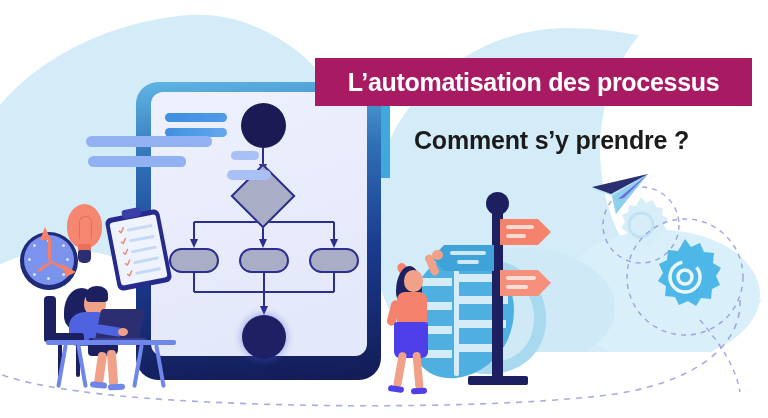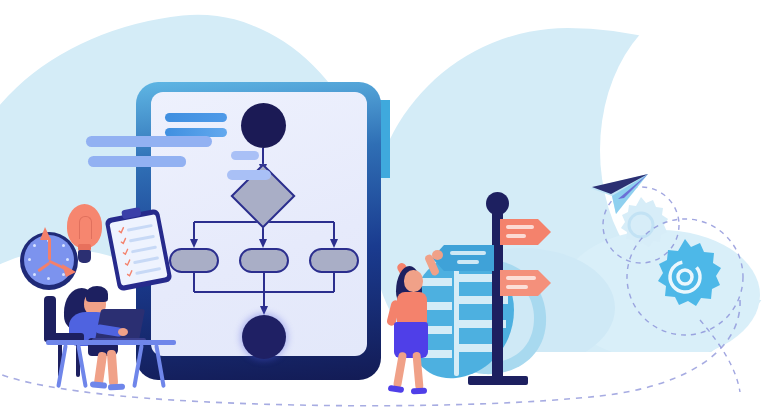--- a/index.html
+++ b/index.html
@@ -472,14 +472,18 @@
   <div class="w2-hair"></div>
   <div class="w2-head"></div>
   <div class="w2-armside"></div>
   <div class="w2-top"></div>
   <div class="w2-skirt"></div>
   <div class="w2-leg" style="left:396px;top:352px;height:36px;transform:rotate(10deg);"></div>
   <div class="w2-leg" style="left:414px;top:352px;height:38px;transform:rotate(-5deg);"></div>
   <div class="w2-shoe" style="left:388px;top:386px;transform:rotate(8deg);"></div>
   <div class="w2-shoe" style="left:411px;top:388px;transform:rotate(-4deg);"></div>
 
+  <div class="banner">
+    <span class="banner-text">L’automatisation des processus</span>
+  </div>
+  <div class="subtitle">Comment s’y prendre ?</div>
 
 </div>
 
 </body></html>

